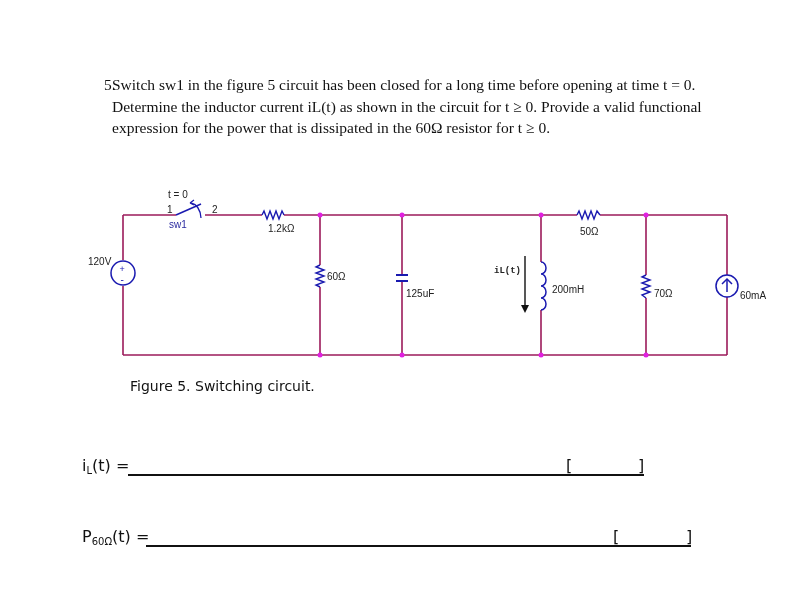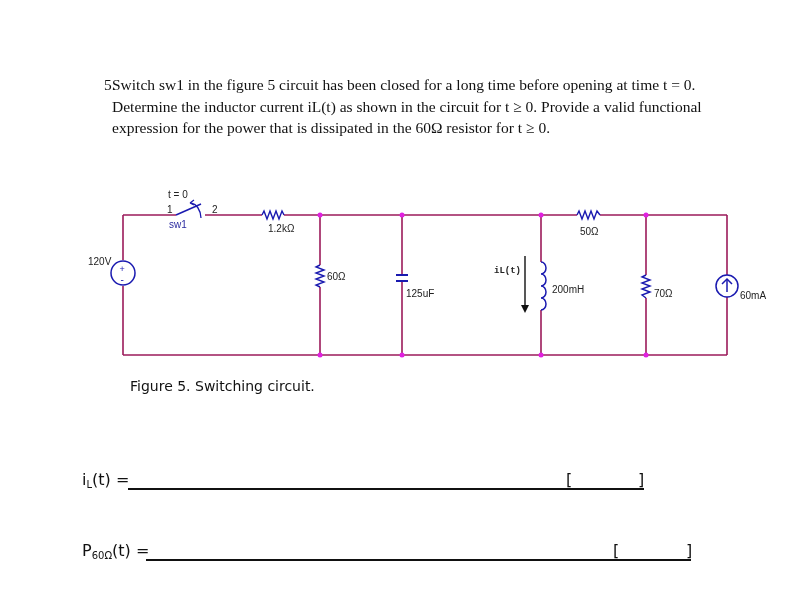--- a/index.html
+++ b/index.html
@@ -11,21 +11,21 @@
   .problem .num { position:absolute; left:0; top:0; }
   .problem .body { position:absolute; left:8px; top:0; width:600px; }
   .circuit { position:absolute; left:0; top:0; }
   .lbl { font-family:"Liberation Sans", sans-serif; font-size:10px; fill:#222; }
   .lbl-blue { font-family:"Liberation Sans", sans-serif; font-size:10px; fill:#2a2aa0; }
   .mono { font-family:"Liberation Mono", monospace; font-size:9px; fill:#222; font-weight:bold; }
   .caption {
     position:absolute; left:130px; top:378px;
     font-family:"DejaVu Sans", sans-serif; font-size:14px; color:#111;
   }
-  .answer { position:absolute; font-family:"DejaVu Sans", sans-serif; font-size:16px; color:#111;margin-top:14px; }
+  .answer { position:absolute; font-family:"DejaVu Sans", sans-serif; font-size:16px; color:#111; }
   .answer .line { position:absolute; border-bottom:2.5px solid #111; }
   .answer .br { position:absolute; font-size:16px; }
   sub.small { font-size:10px; vertical-align:baseline; position:relative; top:3px; }
 </style>
 </head>
 <body>
 
 <div class="problem">
   <span class="num">5.</span>
   <span class="body">Switch sw1 in the figure 5 circuit has been closed for a long time before opening at time t = 0. Determine the inductor current iL(t) as shown in the circuit for t ≥ 0.  Provide a valid functional expression for the power that is dissipated in the 60Ω resistor for t ≥ 0.</span>

